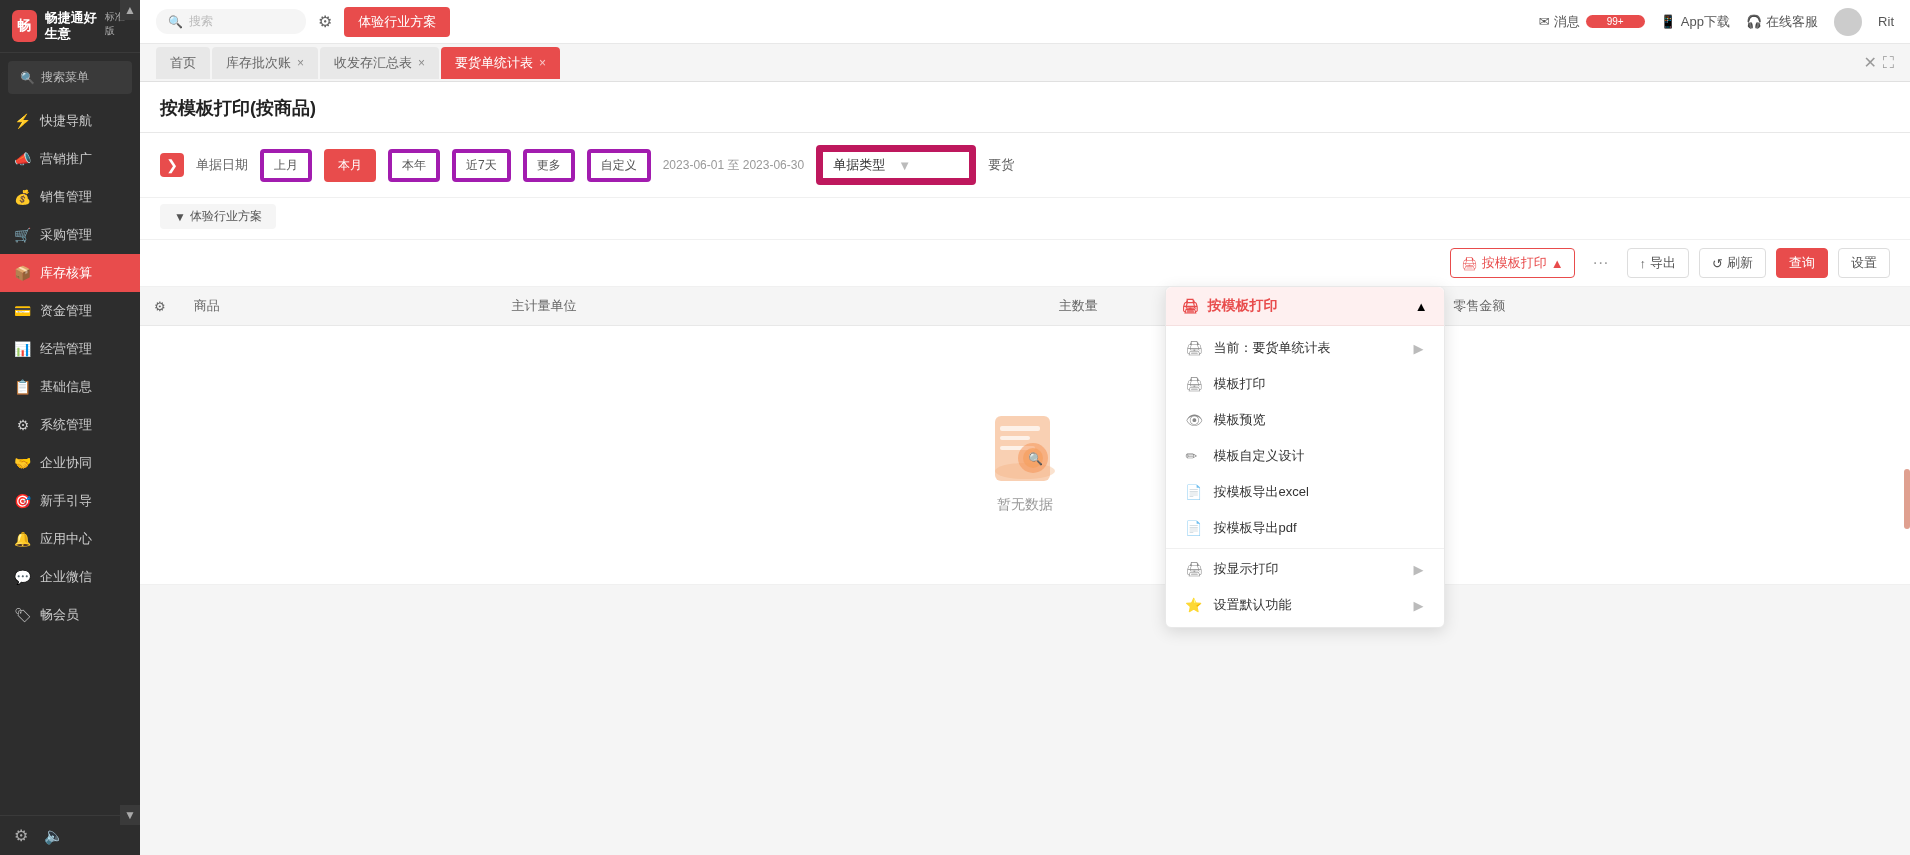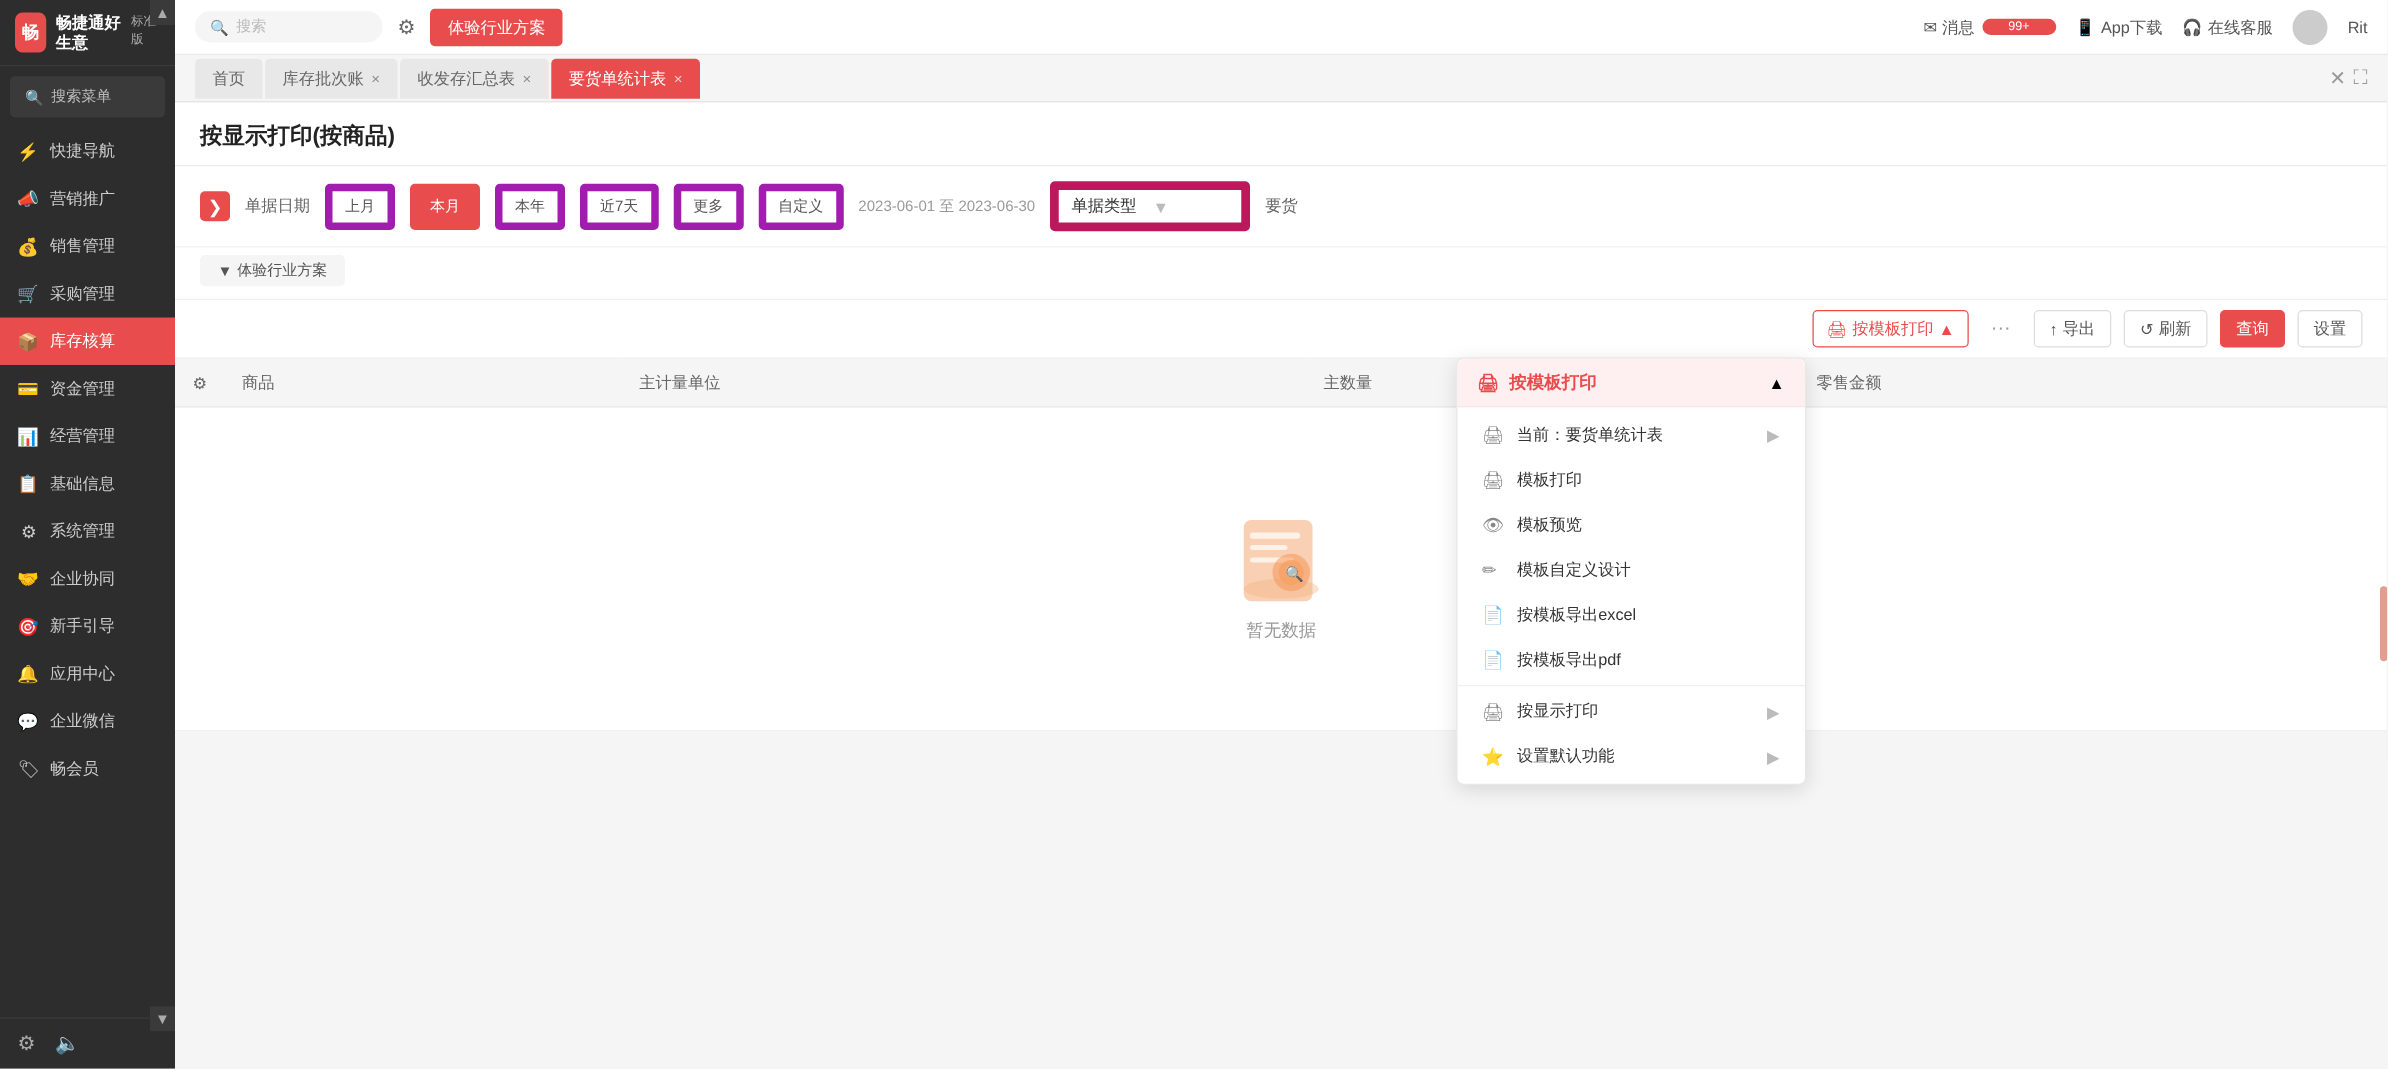--- a/index.html
+++ b/index.html
@@ -197,21 +197,21 @@
       border: none;
       width: 24px; height: 24px;
       border-radius: 4px;
       cursor: pointer;
       display: flex; align-items: center; justify-content: center;
       font-size: 14px;
     }
     .filter-label { color: #666; font-size: 13px; }
     .date-btn {
       padding: 4px 10px;
-      border: 6px solid #a21caf;
+      border: 4px solid #a21caf;
       background: #fff;
       border-radius: 4px;
       cursor: pointer;
       font-size: 12px;
       color: #555;
     }
     .date-btn.active {
       background: #e84c4c;
       color: #fff;
       border-color: #e84c4c;
@@ -503,21 +503,21 @@
     </div>
     <div class="window-controls" style="margin-left:auto">
       <span class="window-btn">✕</span>
       <span class="window-btn">⛶</span>
     </div>
   </div>
 
   <div class="page-content">
 
     <div class="page-header">
-      <div class="page-title">按显示打印(按商品)</div>
+      <div class="page-title">按模板打印(按商品)</div>
     </div>
 
     <div class="filter-bar">
       <button class="filter-arrow-btn">❯</button>
       <span class="filter-label">单据日期</span>
       <button class="date-btn">上月</button>
       <button class="date-btn active">本月</button>
       <button class="date-btn">本年</button>
       <button class="date-btn">近7天</button>
       <button class="date-btn">更多</button>

